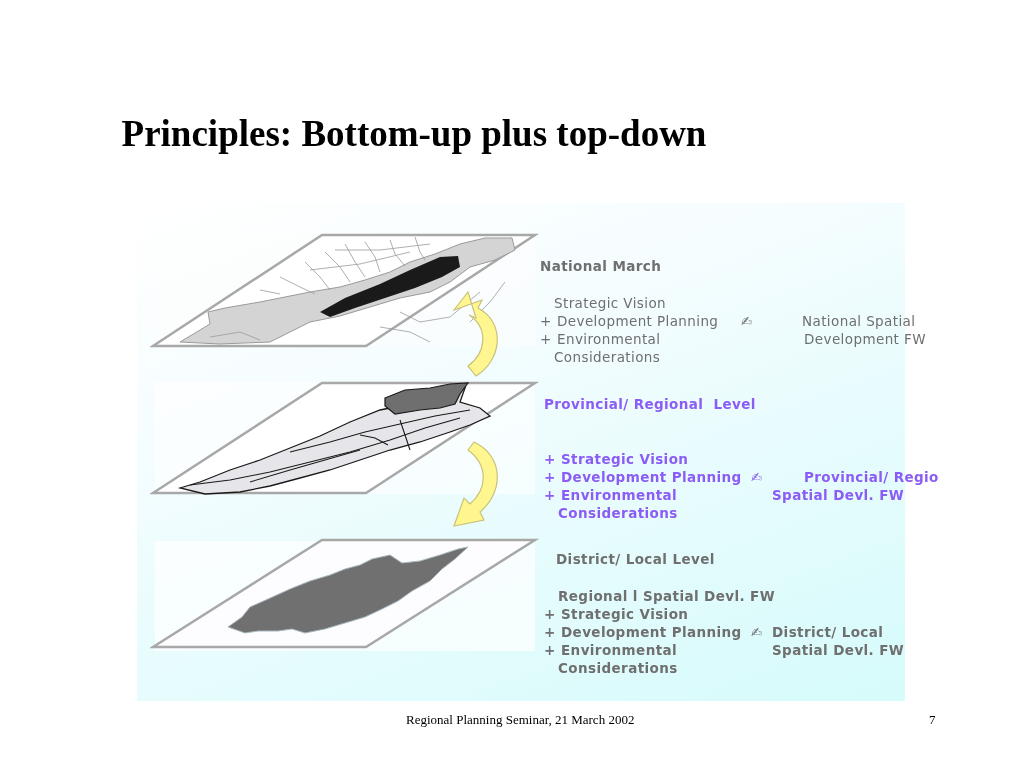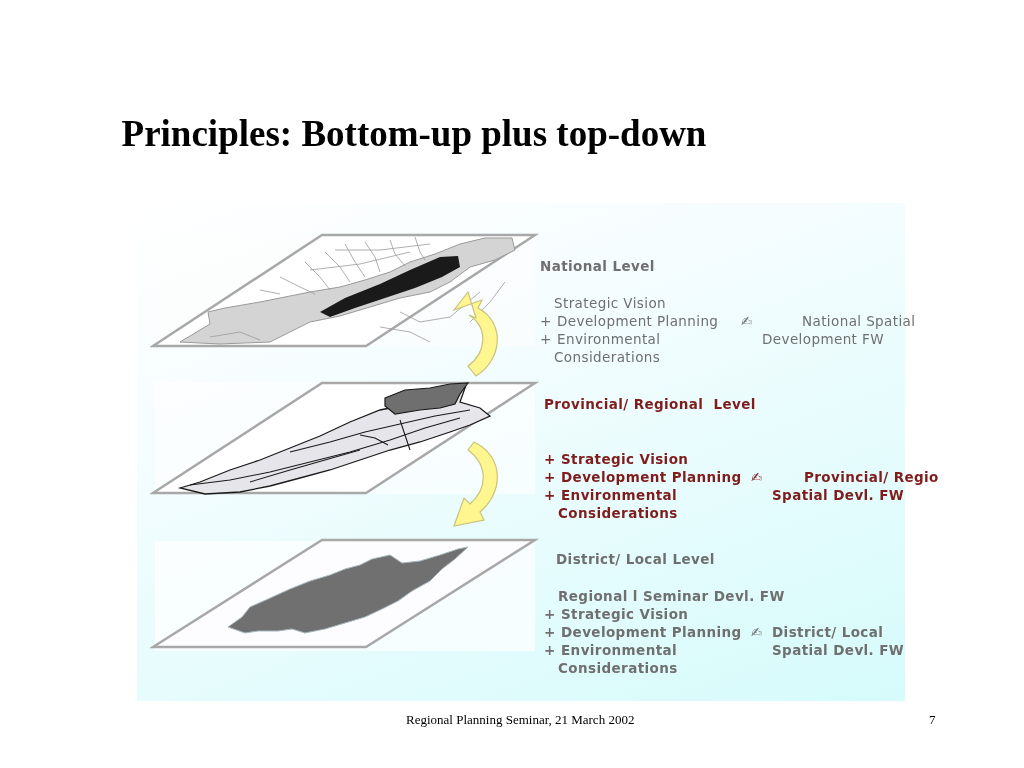--- a/index.html
+++ b/index.html
@@ -3,21 +3,21 @@
 <meta charset="utf-8">
 <style>
   html,body{margin:0;padding:0;}
   body{width:1024px;height:768px;background:#ffffff;position:relative;overflow:hidden;font-family:"Liberation Sans",sans-serif;}
   .title{position:absolute;left:0;top:112px;width:828px;text-align:center;font-family:"Liberation Serif",serif;font-weight:bold;font-size:37px;color:#000;letter-spacing:0px;}
   .panel{position:absolute;left:137px;top:203px;width:768px;height:498px;
     background:linear-gradient(160deg,#ffffff 0%,#f6fdff 30%,#e8fcfd 60%,#d6fbfb 100%);}
   .layer{position:absolute;}
   .txt{position:absolute;font-family:"DejaVu Sans",sans-serif;font-size:13.5px;line-height:18px;letter-spacing:0.4px;white-space:pre;}
   .gray{color:#6f6f6f;}
-  .black{color:#7f1d1d;}
+  .black{color:#8b5cf6;}
   .head{font-weight:bold;}
   .b{font-weight:bold;}
   .footer{position:absolute;top:712px;font-family:"Liberation Serif",serif;font-size:13px;color:#000;}
 </style>
 </head>
 <body>
 
 <div class="title">Principles: Bottom-up plus top-down</div>
 
 <div class="panel"></div>
@@ -68,45 +68,45 @@
   <path d="M78,90 L92,80 L100,70 L118,62 L140,52 L160,44 L180,38 L195,32 L210,28 L222,22 L240,18 L252,26 L270,24 L290,18 L308,12 L318,10 L305,22 L292,32 L280,44 L262,54 L248,64 L232,72 L215,80 L195,86 L175,92 L155,96 L142,92 L128,94 L108,94 L95,96 Z" fill="#707070" stroke="#a8b8c0" stroke-width="1"></path>
 </svg>
 
 <svg class="layer" style="left:444px;top:288px;" width="70" height="92">
   <path d="M10,22 L24,4 L32,30 L25,27 C45,40 42,65 24,78 L32,88 C58,72 62,35 34,20 L38,12 Z" fill="#fff68f" stroke="#c9c27a" stroke-width="1.2"></path>
 </svg>
 <svg class="layer" style="left:444px;top:440px;" width="70" height="92">
   <path d="M24,10 L30,2 C60,16 60,52 36,72 L40,80 L10,86 L20,58 L26,64 C44,48 44,25 24,10 Z" fill="#fff68f" stroke="#c9c27a" stroke-width="1.2"></path>
 </svg>
 
-<div class="txt gray head" style="left:540px;top:257px;">National Level</div>
+<div class="txt gray head" style="left:540px;top:257px;">National March</div>
 <div class="txt gray" style="left:554px;top:294px;">Strategic Vision</div>
 <div class="txt gray" style="left:540px;top:312px;">+</div>
 <div class="txt gray" style="left:557px;top:312px;">Development Planning</div>
 <div class="txt gray" style="left:741px;top:312px;">✍</div>
 <div class="txt gray" style="left:802px;top:312px;">National Spatial</div>
 <div class="txt gray" style="left:540px;top:330px;">+</div>
 <div class="txt gray" style="left:557px;top:330px;">Environmental</div>
-<div class="txt gray" style="left:762px;top:330px;">Development FW</div>
+<div class="txt gray" style="left:804px;top:330px;">Development FW</div>
 <div class="txt gray" style="left:554px;top:348px;">Considerations</div>
 
 <div class="txt black head" style="left:544px;top:395px;">Provincial/ Regional  Level</div>
 <div class="txt black b" style="left:544px;top:450px;">+</div>
 <div class="txt black b" style="left:561px;top:450px;">Strategic Vision</div>
 <div class="txt black b" style="left:544px;top:468px;">+</div>
 <div class="txt black b" style="left:561px;top:468px;">Development Planning</div>
 <div class="txt black" style="left:751px;top:468px;">✍</div>
 <div class="txt black b" style="left:772px;top:468px;margin-left:32px;">Provincial/ Regio</div>
 <div class="txt black b" style="left:544px;top:486px;">+</div>
 <div class="txt black b" style="left:561px;top:486px;">Environmental</div>
 <div class="txt black b" style="left:772px;top:486px;">Spatial Devl. FW</div>
 <div class="txt black b" style="left:558px;top:504px;">Considerations</div>
 
 <div class="txt gray head" style="left:556px;top:550px;">District/ Local Level</div>
-<div class="txt gray b" style="left:558px;top:587px;">Regional l Seminar Devl. FW</div>
+<div class="txt gray b" style="left:558px;top:587px;">Regional l Spatial Devl. FW</div>
 <div class="txt gray b" style="left:544px;top:605px;">+</div>
 <div class="txt gray b" style="left:561px;top:605px;">Strategic Vision</div>
 <div class="txt gray b" style="left:544px;top:623px;">+</div>
 <div class="txt gray b" style="left:561px;top:623px;">Development Planning</div>
 <div class="txt gray" style="left:751px;top:623px;">✍</div>
 <div class="txt gray b" style="left:772px;top:623px;">District/ Local</div>
 <div class="txt gray b" style="left:544px;top:641px;">+</div>
 <div class="txt gray b" style="left:561px;top:641px;">Environmental</div>
 <div class="txt gray b" style="left:772px;top:641px;">Spatial Devl. FW</div>
 <div class="txt gray b" style="left:558px;top:659px;">Considerations</div>

